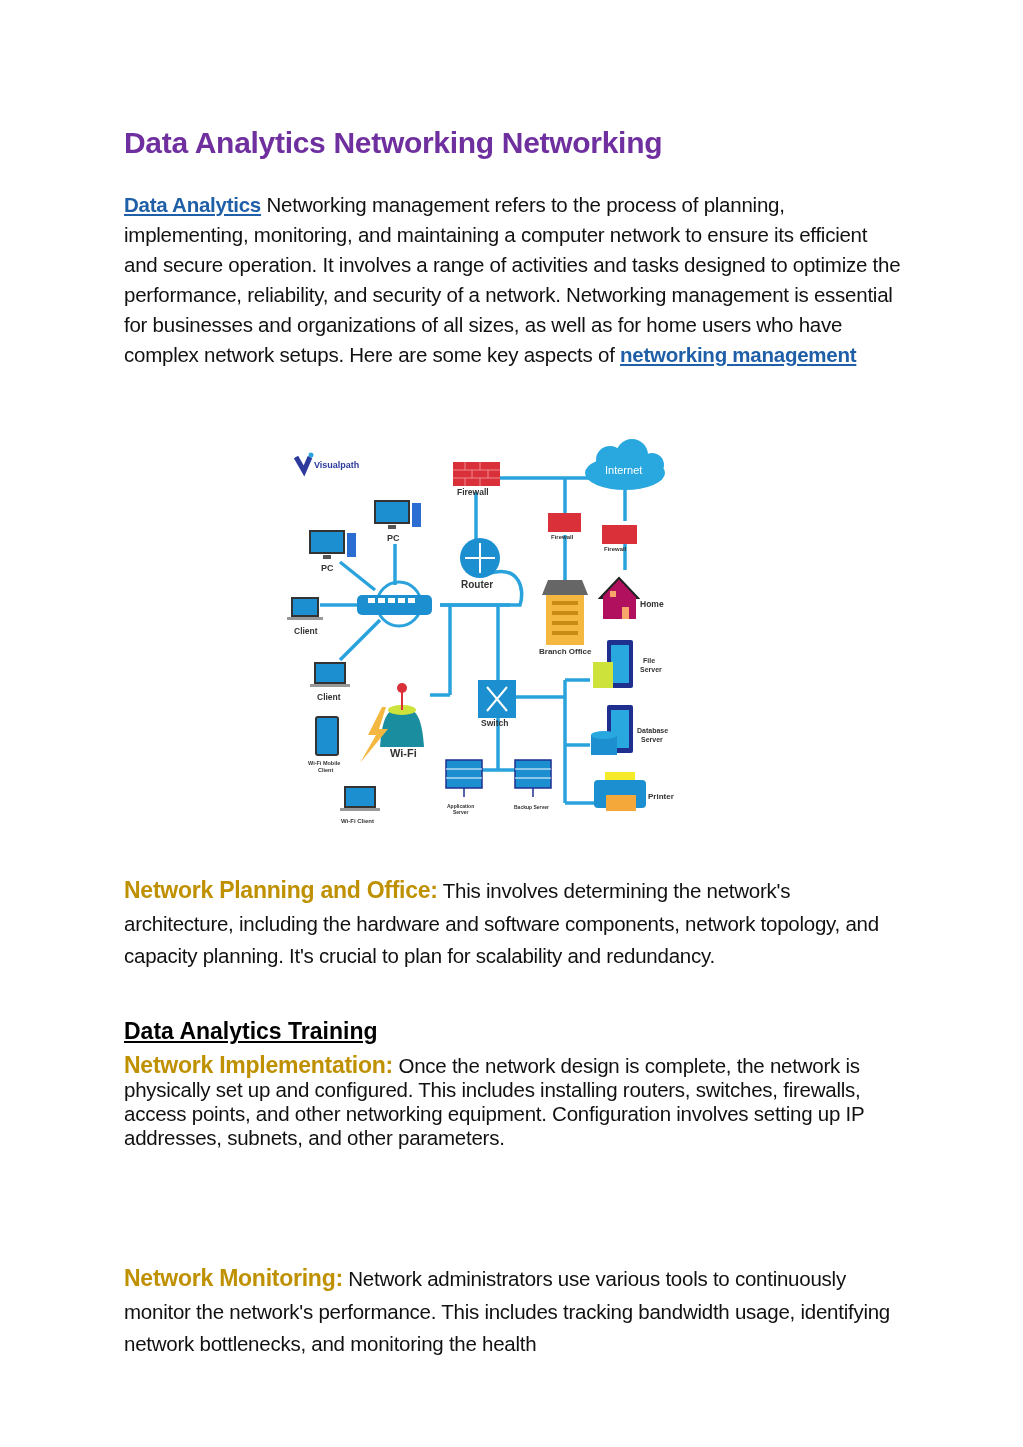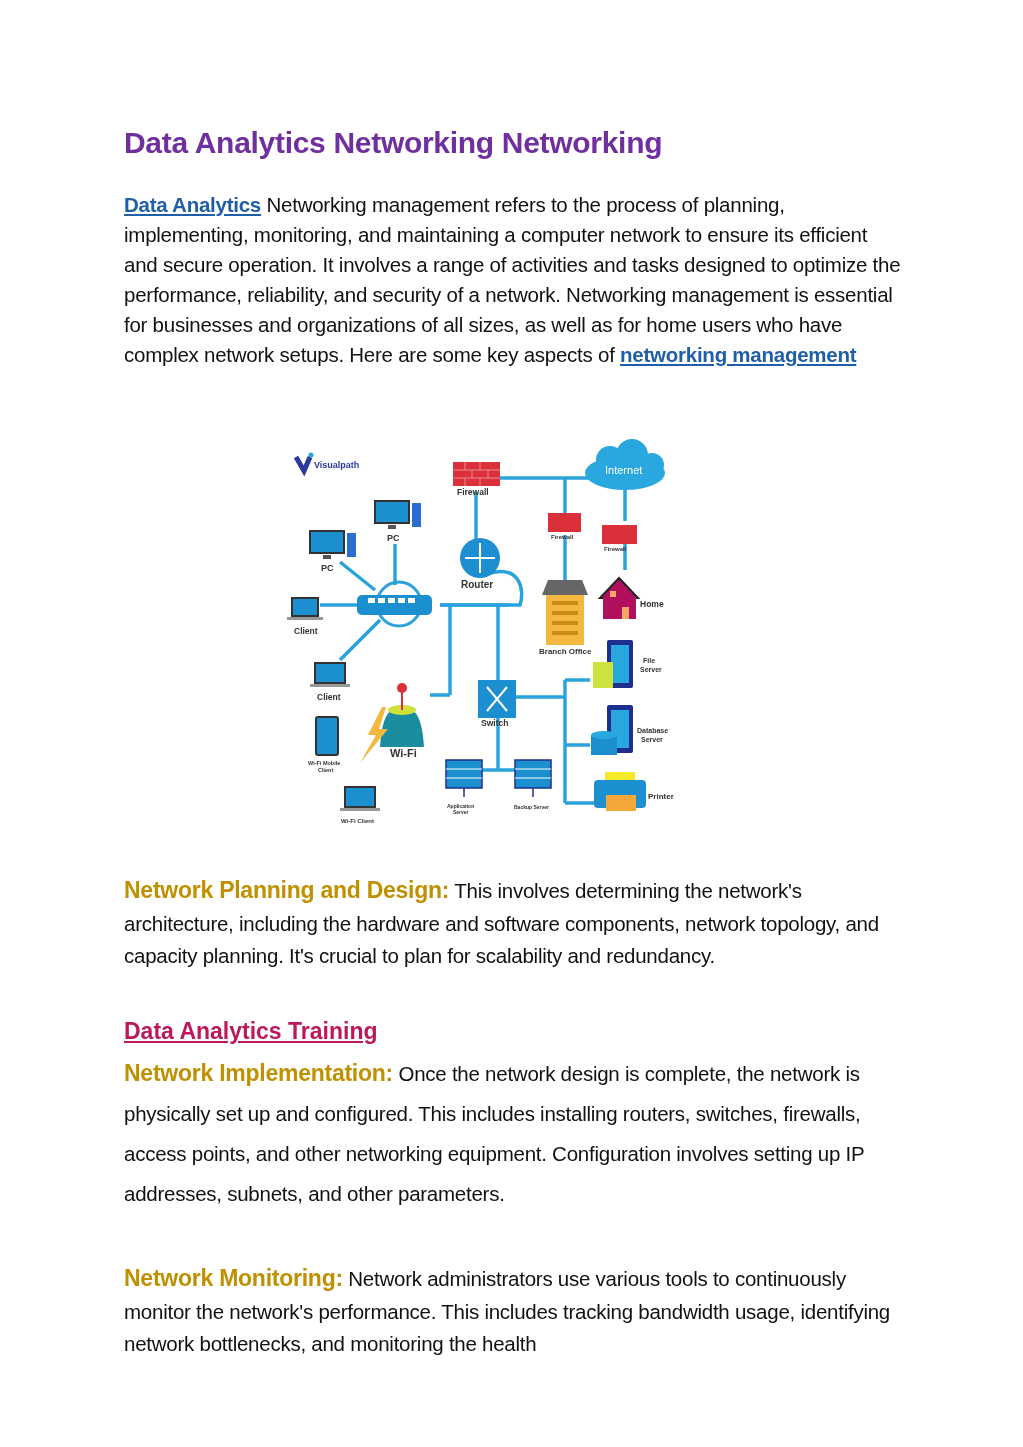--- a/index.html
+++ b/index.html
@@ -8,22 +8,22 @@
   .page { position: absolute; left: 0; top: 0; width: 1023px; height: 1447px; }
   .title { position: absolute; left: 124px; top: 126px; font-size: 30px; font-weight: bold;
            color: #6f2f9f; letter-spacing: -0.3px; margin: 0; }
   .para { position: absolute; left: 124px; width: 780px; font-size: 20.5px; line-height: 30px;
           margin: 0; letter-spacing: -0.25px; }
   .link { color: #1f5fa8; text-decoration: underline; font-weight: bold; cursor: pointer; }
   .heading-gold { color: #bf9000; font-weight: bold; font-size: 23px; }
   .p-intro { top: 190px; }
   .p-plan { top: 874px; line-height: 32.5px; }
   .training { position: absolute; left: 124px; top: 1018px; font-size: 23px; font-weight: bold;
-              color: #be185d; text-decoration: underline; cursor: pointer; margin: 0; }
-  .p-impl { top: 1053px; line-height: 40px; }
+              color: #000000; text-decoration: underline; cursor: pointer; margin: 0; }
+  .p-impl { top: 1053px; line-height: 24px; }
   .p-mon { top: 1262px; line-height: 32.5px; }
   .diagram { position: absolute; left: 280px; top: 435px; width: 420px; height: 400px; text-align: center; }
   .diagram svg { width: 420px; height: 400px; display: block; }
   .lbl { font-family: "Liberation Sans", sans-serif; fill: #333; font-weight: bold; }
 </style>
 </head>
 <body>
 
 <div class="page">
   <h1 class="title">Data Analytics Networking Networking</h1>
@@ -227,20 +227,20 @@
       <g>
         <rect x="235" y="325" width="36" height="28" fill="#1c8fd1" stroke="#1e2f8f" stroke-width="1.5"></rect>
         <line x1="235" y1="334" x2="271" y2="334" stroke="#fff"></line>
           <line x1="235" y1="343" x2="271" y2="343" stroke="#fff"></line>
         <line x1="253" y1="353" x2="253" y2="362" stroke="#1e2f8f" stroke-width="1.5"></line>
         <text x="234" y="374" font-size="5" class="lbl">Backup Server</text>
       </g>
     </svg>
   </div>
 
-  <p class="para p-plan"><span class="heading-gold">Network Planning and Design:</span><span> This involves determining the network's architecture, including the hardware and software components, network topology, and capacity planning. It's crucial to plan for scalability and redundancy.</span></p>
+  <p class="para p-plan"><span class="heading-gold">Network Planning and Office:</span><span> This involves determining the network's architecture, including the hardware and software components, network topology, and capacity planning. It's crucial to plan for scalability and redundancy.</span></p>
 
   <a class="training">Data Analytics Training</a>
 
   <p class="para p-impl"><span class="heading-gold">Network Implementation:</span><span> Once the network design is complete, the network is physically set up and configured. This includes installing routers, switches, firewalls, access points, and other networking equipment. Configuration involves setting up IP addresses, subnets, and other parameters.</span></p>
 
   <p class="para p-mon"><span class="heading-gold">Network Monitoring:</span><span> Network administrators use various tools to continuously monitor the network's performance. This includes tracking bandwidth usage, identifying network bottlenecks, and monitoring the health</span></p>
 </div>
 
 </body></html>

